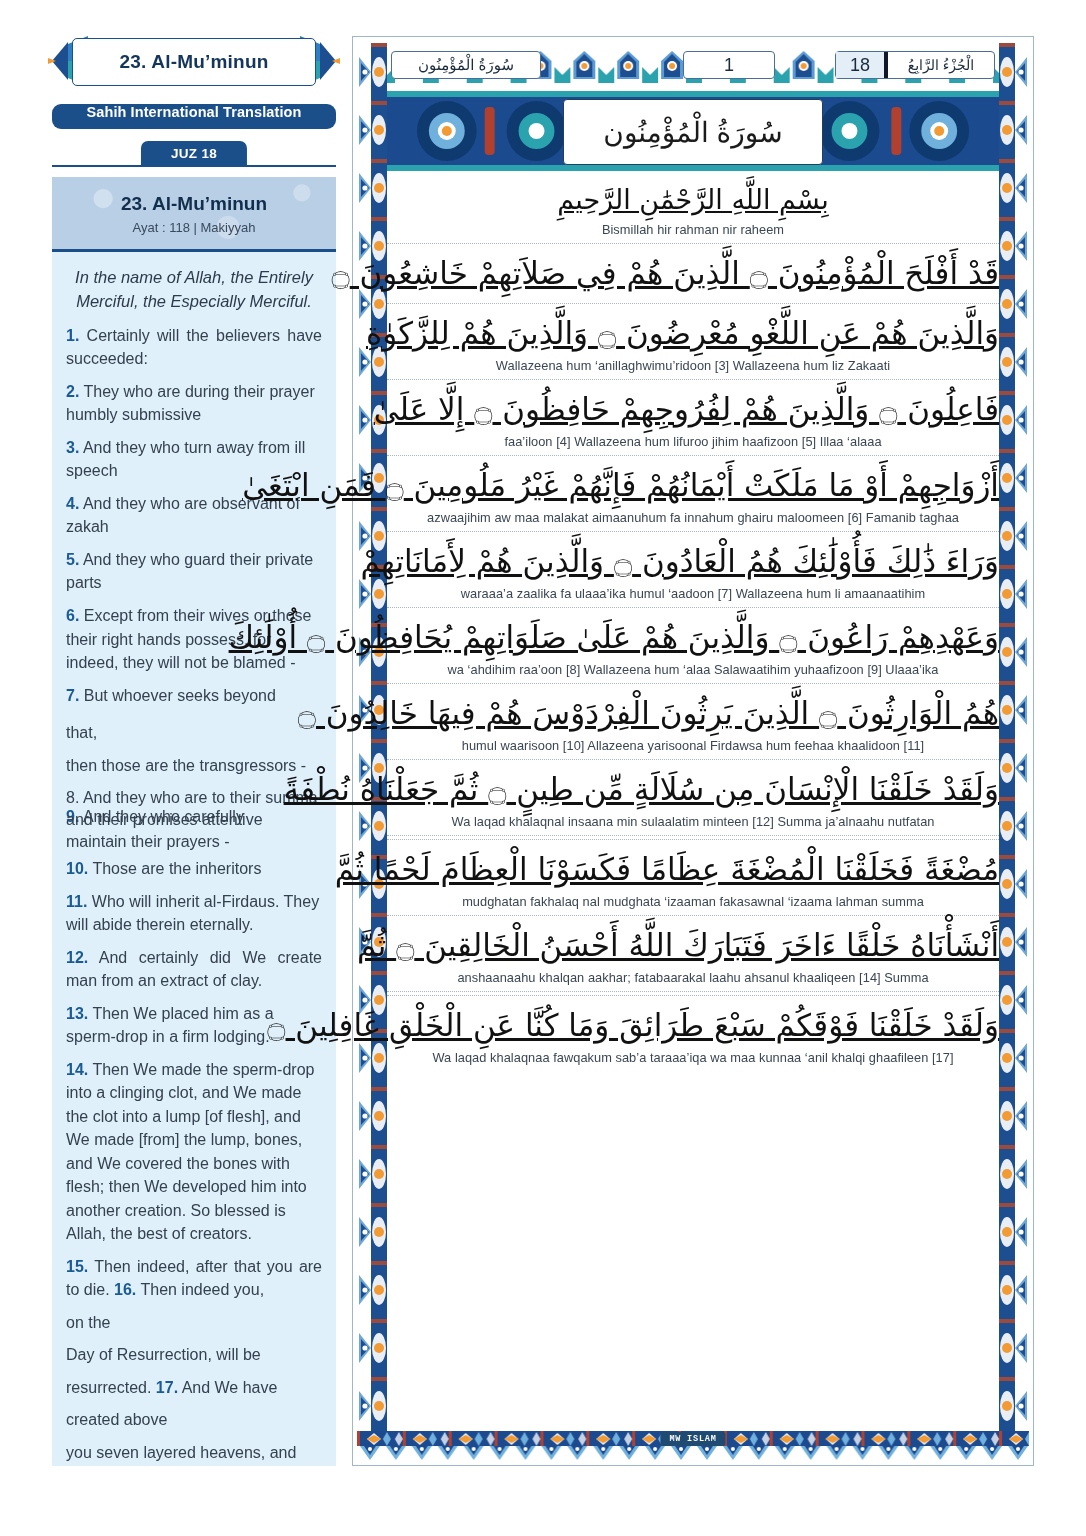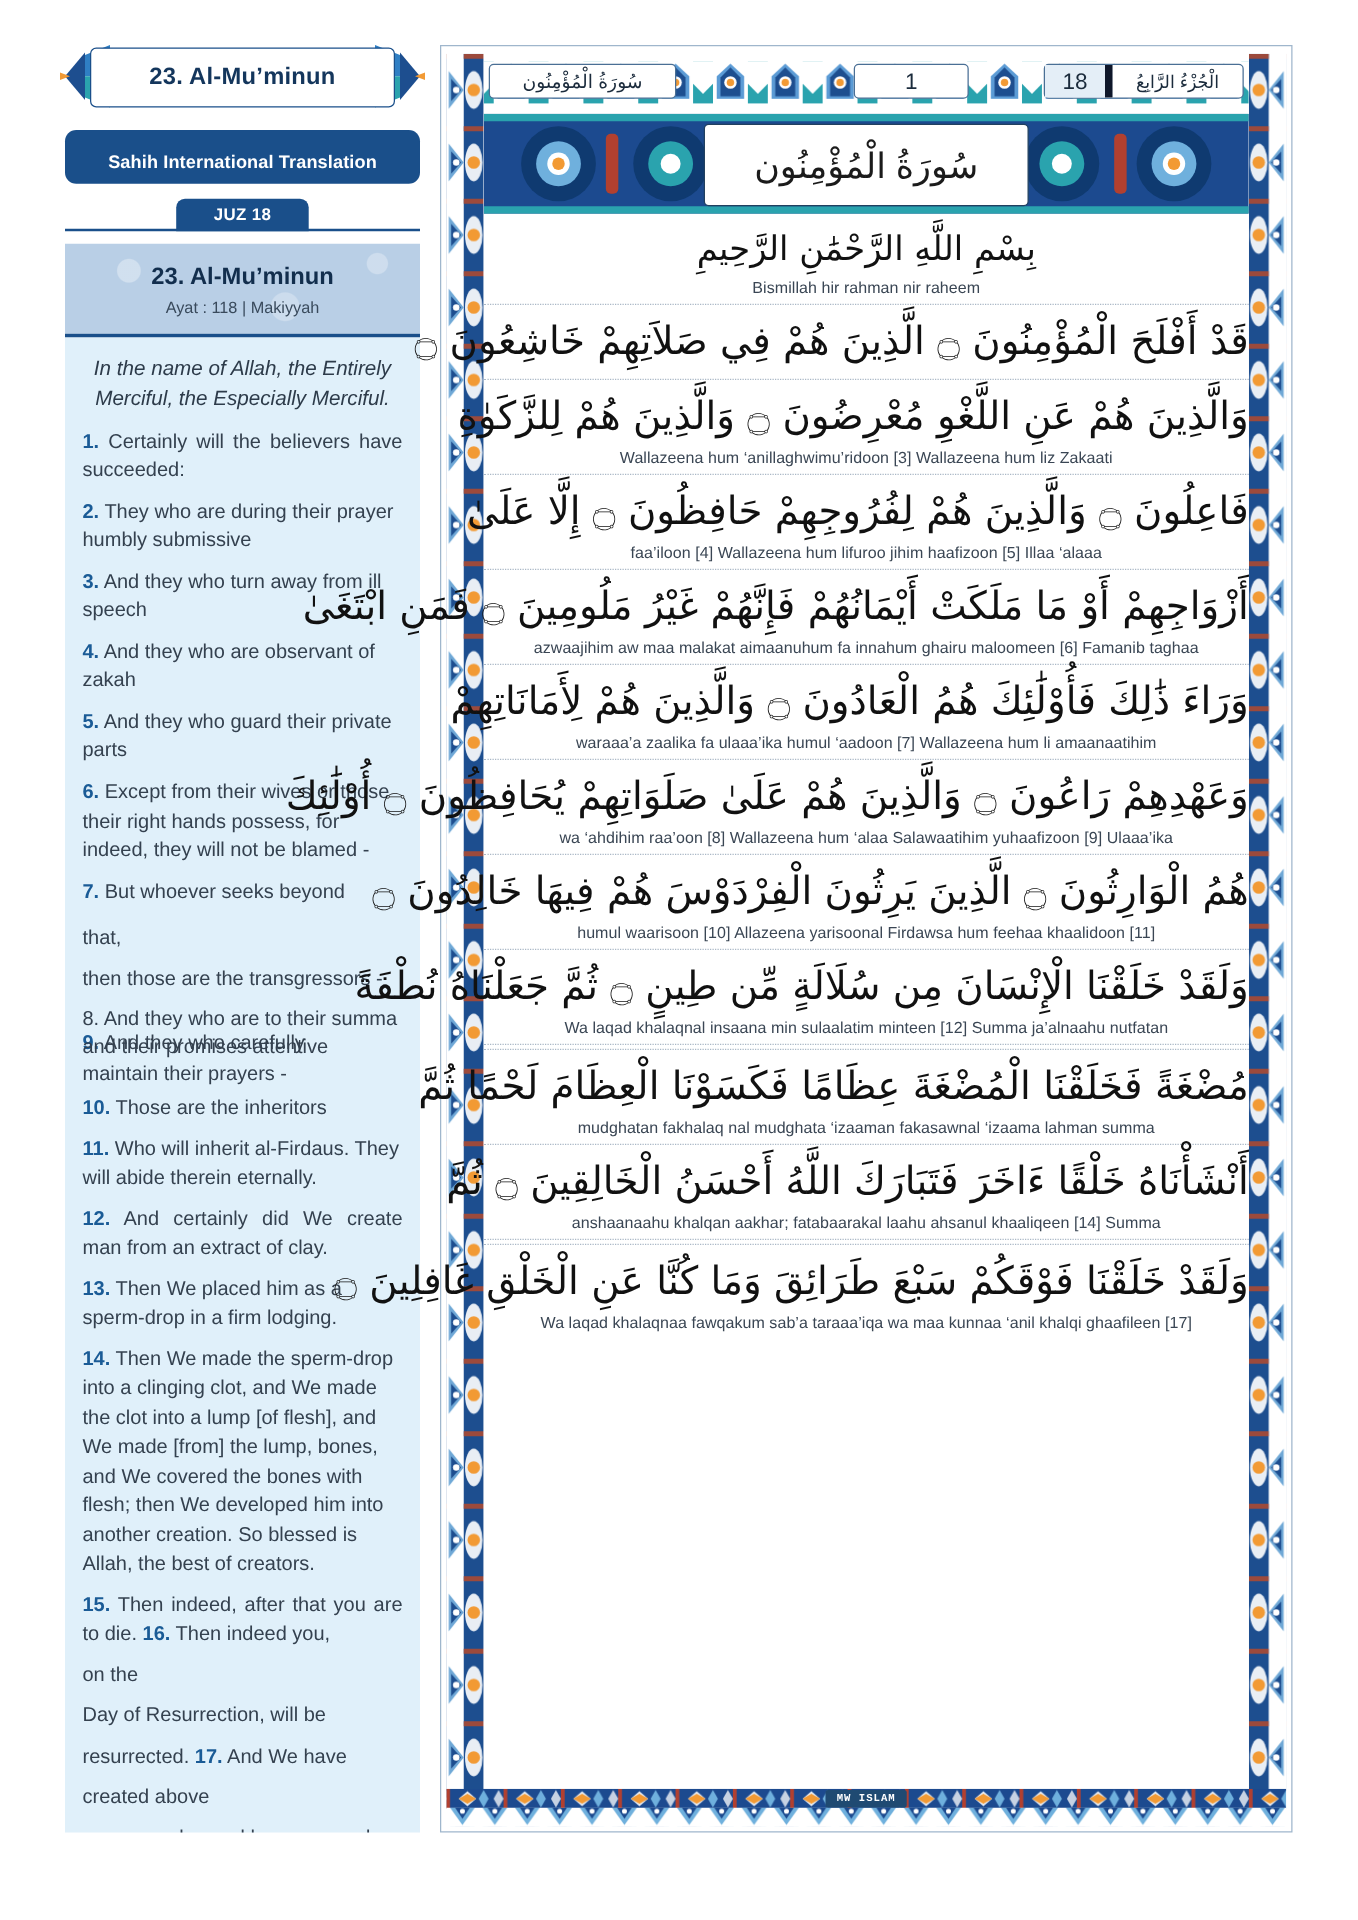--- a/index.html
+++ b/index.html
@@ -27,21 +27,21 @@
     z-index:3;
   }
   .wing{position:absolute;top:-2px;width:58px;height:54px;z-index:2;}
   .wing.left{left:-4px;}
   .wing.right{right:-4px;}
 
   
   .trans-band{
     background:#1a4f8a;color:#fff;border-radius:9px;
     text-align:center;font-size:14.5px;font-weight:bold;
-    padding:18px 0 9px;letter-spacing:.1px;
+    padding:0 0 9px;letter-spacing:.1px;
   }
 
   
   .juz-wrap{position:relative;height:32px;margin-top:8px;}
   .juz-rule{position:absolute;left:0;right:0;bottom:2px;height:2.5px;background:#1a4f8a;}
   .juz-tab{
     position:absolute;left:50%;transform:translateX(-50%);bottom:2px;
     background:#1a4f8a;color:#fff;font-size:13.5px;font-weight:bold;
     padding:5px 30px 6px;border-radius:7px 7px 0 0;letter-spacing:.3px;
   }
@@ -102,21 +102,21 @@
     position:absolute;top:6px;height:28px;background:#fff;
     border:1px solid #4a6f95;border-radius:4px;
     display:flex;align-items:center;justify-content:center;
     box-sizing:border-box;z-index:4;
   }
   .tb-surah{left:4px;width:150px;font-size:15px;color:#1b2b3c;}
   .tb-page{left:296px;width:92px;font-size:18px;color:#1b2b3c;}
   .tb-juz{right:4px;width:160px;}
   .tb-juz .jnum{
     width:48px;height:100%;display:flex;align-items:center;justify-content:center;
-    font-size:18px;color:#1b2b3c;background:#e4eef7;border-right:6px solid #0f172a;
+    font-size:18px;color:#1b2b3c;background:#e4eef7;border-right:4px solid #0f172a;
   }
   .tb-juz .jlbl{flex:1;display:flex;align-items:center;justify-content:center;font-size:14px;color:#1b2b3c;}
 
   
   .banner{position:relative;height:80px;margin-bottom:6px;}
   .banner-bg{position:absolute;inset:0;}
   .banner-plate{
     position:absolute;left:50%;transform:translateX(-50%);top:8px;
     width:258px;height:64px;background:#fff;
     border:1.5px solid #21405f;border-radius:4px;
@@ -124,20 +124,21 @@
     font-size:28px;color:#1b1b1b;z-index:3;
   }
   .dot-rule{height:0;border-top:1.6px dotted #aab8c6;margin:3px 0;}
 
   
   .ayah-block{padding:2px 0 3px;}
   .ar{
     font-size:31px;line-height:1.55;color:#111;
     text-align:center;direction:rtl;white-space:nowrap;
     font-family:"DejaVu Sans", sans-serif;
+    text-decoration:underline;
   }
   .ar.bism{font-size:27px;}
   .tl{
     font-size:12.8px;color:#3a4654;text-align:center;
     margin-top:1px;letter-spacing:.05px;
   }
 
   
   .qfooter{position:absolute;left:4px;right:4px;bottom:4px;height:30px;}
   .fstrip{position:absolute;left:0;right:0;top:0;height:16px;}

